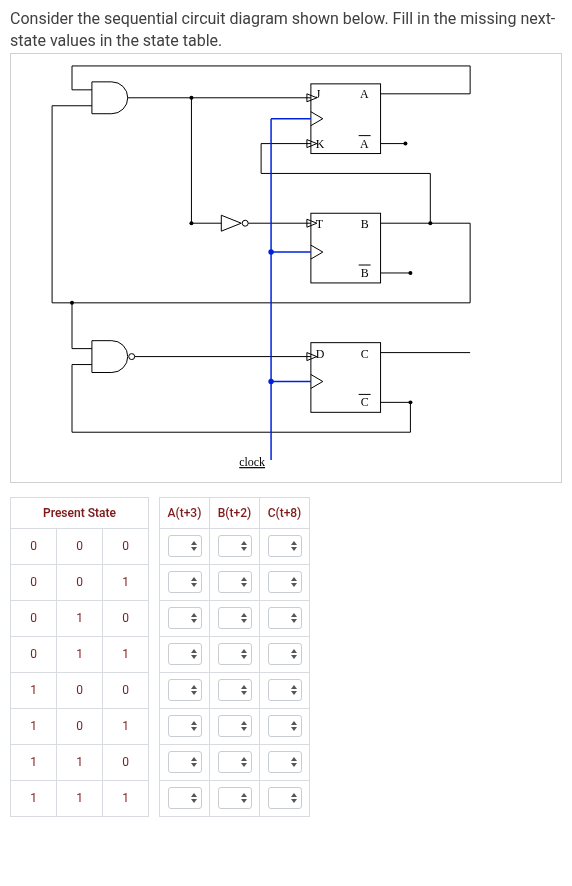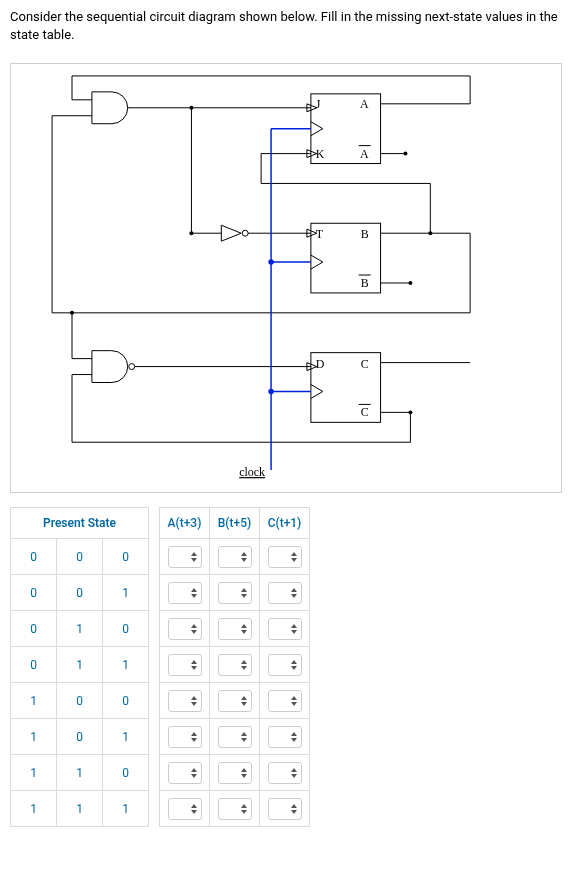--- a/index.html
+++ b/index.html
@@ -4,41 +4,41 @@
 <style>
   * { box-sizing: border-box; margin: 0; padding: 0; }
   body {
     font-family: -apple-system, BlinkMacSystemFont, "Segoe UI", Roboto, Arial, sans-serif;
     background: #fff;
     width: 572px;
     padding: 8px 10px;
     color: #333;
   }
   .question {
-    font-size: 13px;
-    color: #000000;
-    margin-bottom: 19px;
+    font-size: 16px;
+    color: #404040;
+    margin-bottom: 0;
     line-height: 1.4;
   }
   .diagram-frame {
     border: 1px solid #d0d0d0;
     background: #fff;
     width: 100%;
     height: 430px;
     position: relative;
     margin-bottom: 14px;
   }
   .tables {
     display: flex;
     gap: 10px;
   }
   table {
     border-collapse: collapse;
     font-size: 12px;
-    color: #0369a1;
+    color: #7f1d1d;
   }
   th, td {
     border: 1px solid #d8dce0;
     text-align: center;
     vertical-align: middle;
     background: #fff;
   }
   .present th, .present td { width: 46px; }
   .next th, .next td { width: 50px; }
   th.group {
@@ -235,22 +235,22 @@
           <td>1</td>
           <td>1</td>
         </tr>
       </tbody>
   </table>
 
   <table class="next">
     <thead>
       <tr>
         <th class="col">A(t+3)</th>
-        <th class="col">B(t+5)</th>
-        <th class="col">C(t+1)</th>
+        <th class="col">B(t+2)</th>
+        <th class="col">C(t+8)</th>
       </tr>
     </thead>
     <tbody id="next-body">
         <tr>
           <td><span class="stepper">
               <svg width="8" height="12" viewBox="0 0 8 12">
                 <polygon points="4,1 7,5 1,5" fill="#555"></polygon>
                 <polygon points="4,11 7,7 1,7" fill="#555"></polygon>
               </svg>
             </span></td>

